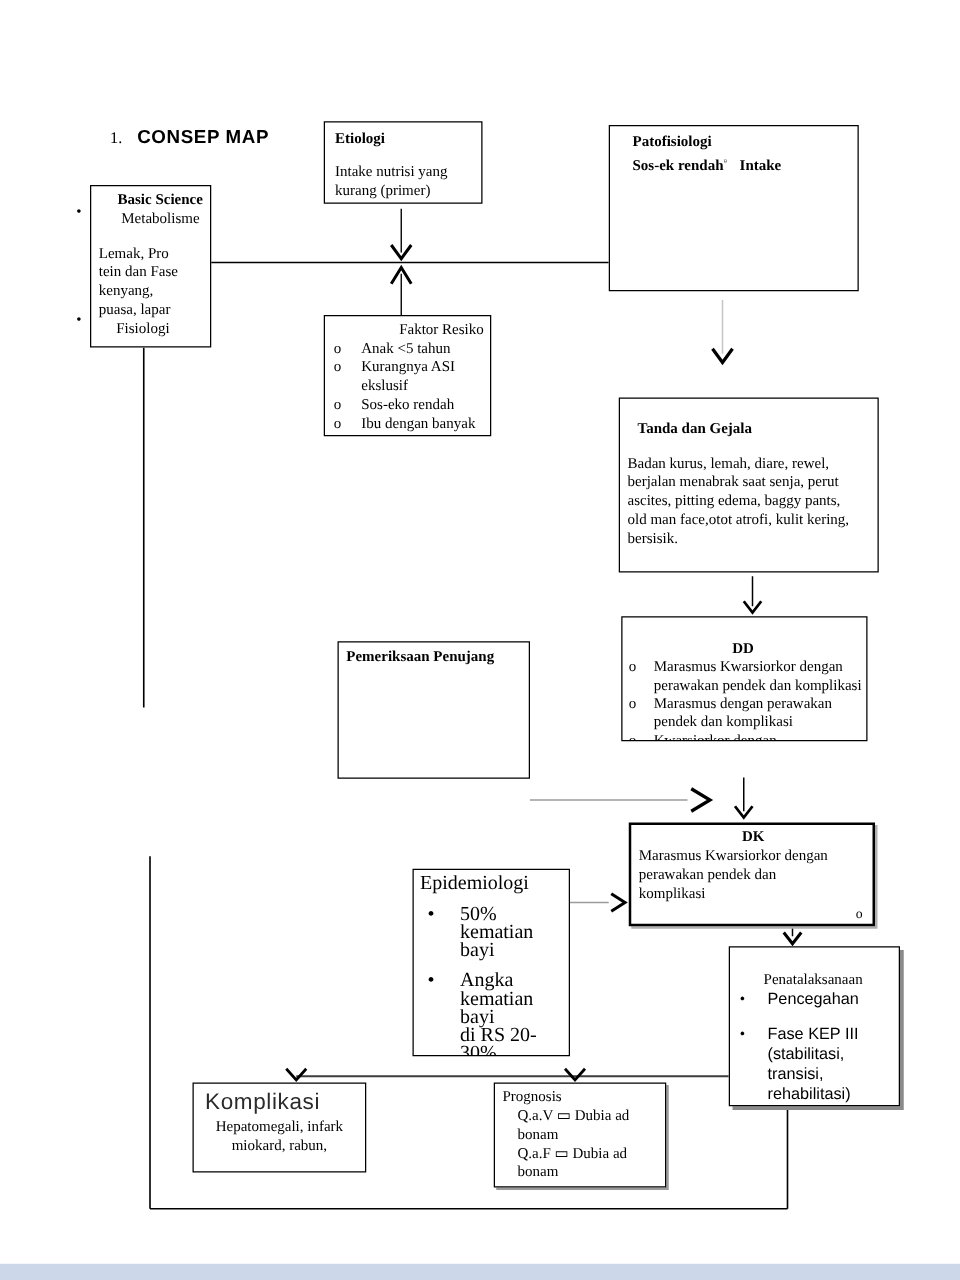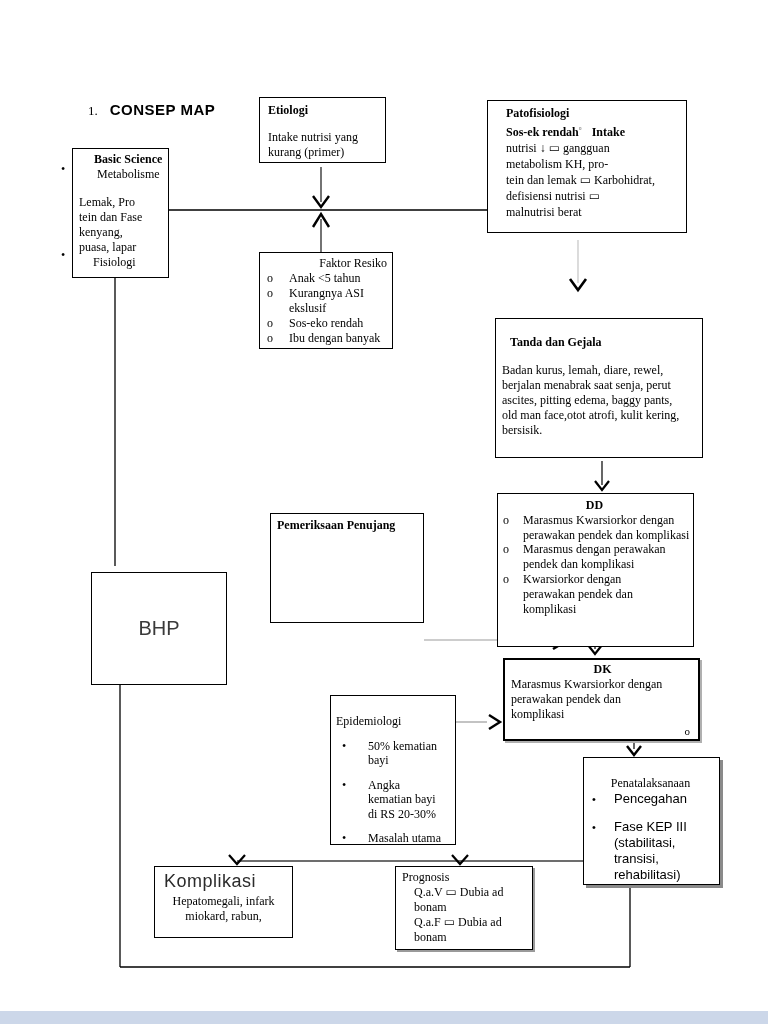--- a/index.html
+++ b/index.html
@@ -39,40 +39,40 @@
   #faktor .t{text-align:right;padding-right:3px;}
   .li{display:flex;}
   .li .mk{width:22px;text-align:left;padding-left:7px;flex:0 0 auto;}
   .li .tx{flex:1;}
 
   
   #tanda{left:495px;top:318px;width:208px;height:140px;font-size:12px;line-height:15px;padding:16px 4px 0 6px;}
   #tanda .t{font-weight:bold;margin-left:8px;margin-bottom:13px;}
 
   
-  #dd{left:497px;top:493px;width:197px;height:154px;border-width:1.5px;font-size:12px;line-height:14.8px;padding:4px 2px 0 0;}
+  #dd{left:497px;top:493px;width:197px;height:100px;border-width:1.5px;font-size:12px;line-height:14.8px;padding:17px 2px 0 0;}
   #dd .t{font-weight:bold;text-align:center;}
   #dd .li .mk{width:20px;padding-left:5px;}
 
   
   #pemeriksaan{left:270px;top:513px;width:154px;height:110px;border-width:1.5px;font-size:12px;line-height:15.5px;padding:4px 2px 0 6px;}
   #pemeriksaan .t{font-weight:bold;}
 
   
   #bhp{left:91px;top:572px;width:136px;height:113px;border-width:1.5px;display:flex;align-items:center;justify-content:center;}
   #bhp .t{font-size:20px;color:#3a3a3a;font-family:"Liberation Sans","DejaVu Sans",sans-serif;}
 
   
   #dk{left:503px;top:658px;width:197px;height:83px;border-width:2px;box-shadow:2px 2px 0 #b0b0b0;
       font-size:12px;line-height:15px;padding:2px 4px 0 6px;}
   #dk .t{font-weight:bold;text-align:center;}
   #dk .corner{position:absolute;right:8px;bottom:0px;font-size:11px;}
 
   
-  #epid{left:330px;top:695px;width:126px;height:150px;font-size:12px;line-height:14.5px;padding:18px 2px 0 5px;}
+  #epid{left:330px;top:695px;width:126px;height:150px;font-size:16px;line-height:14.5px;padding:4px 2px 0 5px;}
   #epid .li{margin-top:10px;}
   #epid .li .mk{width:26px;padding-left:6px;}
   #epid .li:first-of-type{margin-top:2px;}
 
   
   #penat{left:583px;top:757px;width:137px;height:128px;border-width:1.5px;box-shadow:3px 3px 0 #8a8a8a;
          font-size:12px;line-height:15px;padding:18px 2px 0 0;}
   #penat .t{text-align:center;}
   #penat .li{margin-bottom:12px;font-family:"Liberation Sans","DejaVu Sans",sans-serif;font-size:13px;line-height:16px;}
   #penat .li .mk{width:22px;padding-left:8px;font-size:11px;}
@@ -152,25 +152,20 @@
 
   <div id="etiologi" class="box">
     <div class="t">Etiologi</div>
     <div class="pre">Intake nutrisi yang
 kurang (primer)</div>
   </div>
 
   <div id="pato" class="box">
     <div class="t">Patofisiologi</div>
     <div><span class="b">Sos-ek rendah</span><sup>▫</sup><span class="b b2">Intake</span></div>
-    <div class="pre">nutrisi ↓ ▭ gangguan
-metabolism KH, pro-
-tein dan lemak ▭ Karbohidrat,
-defisiensi nutrisi ▭
-malnutrisi berat</div>
   </div>
 
   <div id="faktor" class="box">
     <div class="t">Faktor Resiko</div>
     <div class="li">
         <span class="mk">o</span>
         <span class="tx pre">Anak &lt;5 tahun</span>
       </div>
     <div class="li">
         <span class="mk">o</span>
@@ -214,23 +209,20 @@
         <span class="tx pre">Kwarsiorkor dengan
 perawakan pendek dan
 komplikasi</span>
       </div>
   </div>
 
   <div id="pemeriksaan" class="box">
     <div class="t">Pemeriksaan Penujang</div>
   </div>
 
-  <div id="bhp" class="box">
-    <span class="t">BHP</span>
-  </div>
 
   <div id="dk" class="box">
     <div class="t">DK</div>
     <div class="pre">Marasmus Kwarsiorkor dengan
 perawakan pendek dan
 komplikasi</div>
     <span class="corner">o</span>
   </div>
 
   <div id="epid" class="box">

